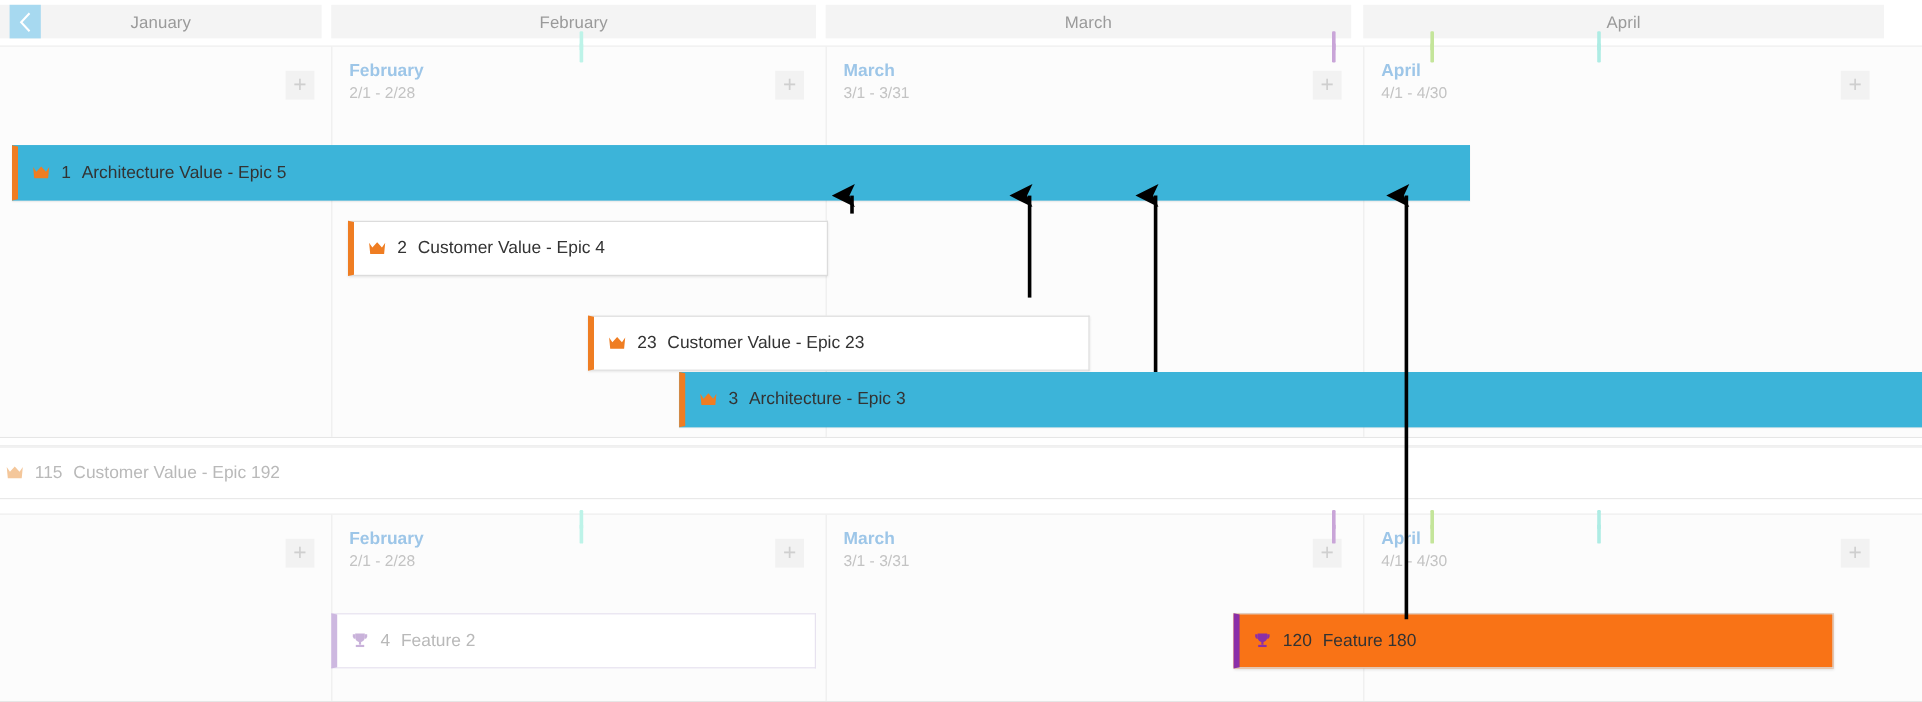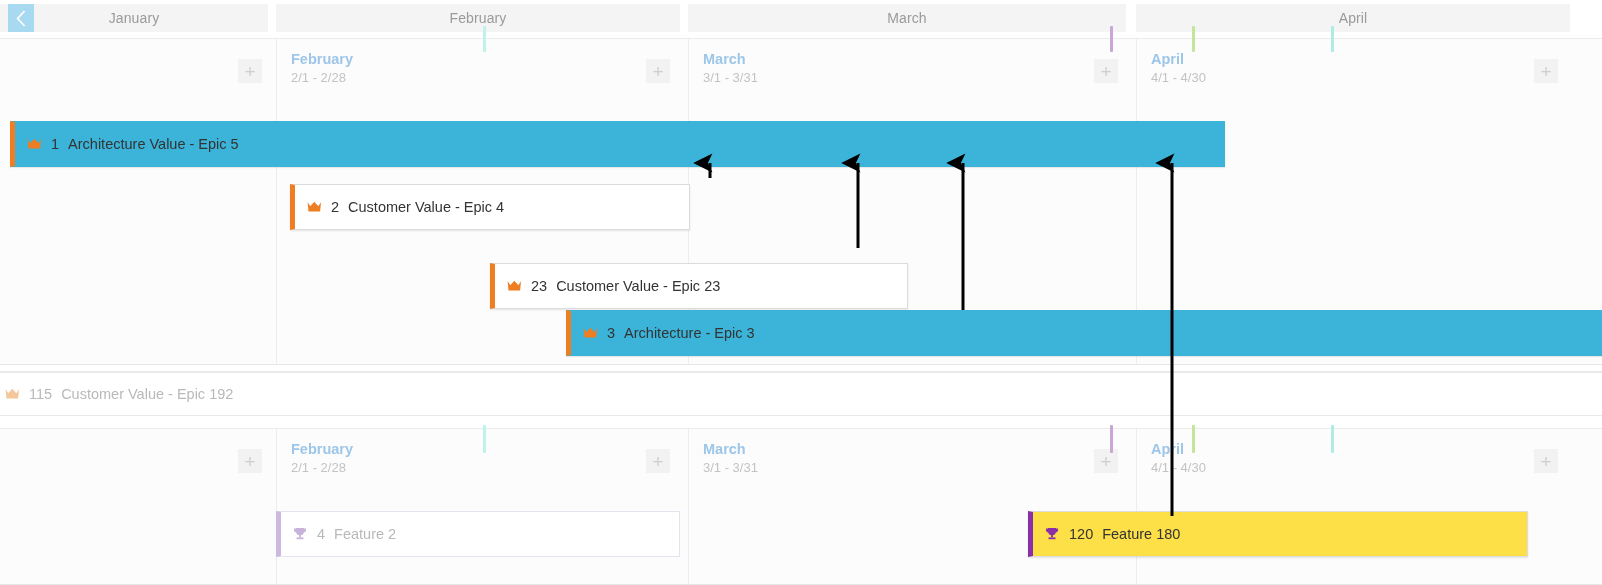--- a/index.html
+++ b/index.html
@@ -86,21 +86,21 @@
   }
   .card.teal {
     background: #3cb4d9; border-color: #3cb4d9;
     border-left-color: #ef7d22; box-shadow: 0 1px 1px rgba(0,0,0,.08);
   }
   .card.white  { background: #ffffff; border-left-color: #ef7d22;
                  box-shadow: 0 1px 2px rgba(0,0,0,.10); }
   .card.plain  { background: #ffffff; border: 1px solid #e9e9e9; border-left-width: 1px;
                  box-shadow: none; }
   .card.feature-faded { background:#ffffff; border-color:#e7e2ef; border-left-color:#cdb8e0; }
-  .card.feature-strong{ background:#fde047; border-color:#dcdcdc; border-left-color:#8b2fa8;
+  .card.feature-strong{ background:#f97316; border-color:#dcdcdc; border-left-color:#8b2fa8;
                         box-shadow: 0 1px 2px rgba(0,0,0,.10); }
 
   .card-icon { width: 20px; display: flex; align-items: center; }
   .card-id {
     font-size: 14.5px; color: #333333; margin-left: 4px; margin-right: 9px;
   }
   .card-title { font-size: 14.5px; color: #333333; }
   .faded .card-id, .faded .card-title { color: #b9b9b9; }
 
   

